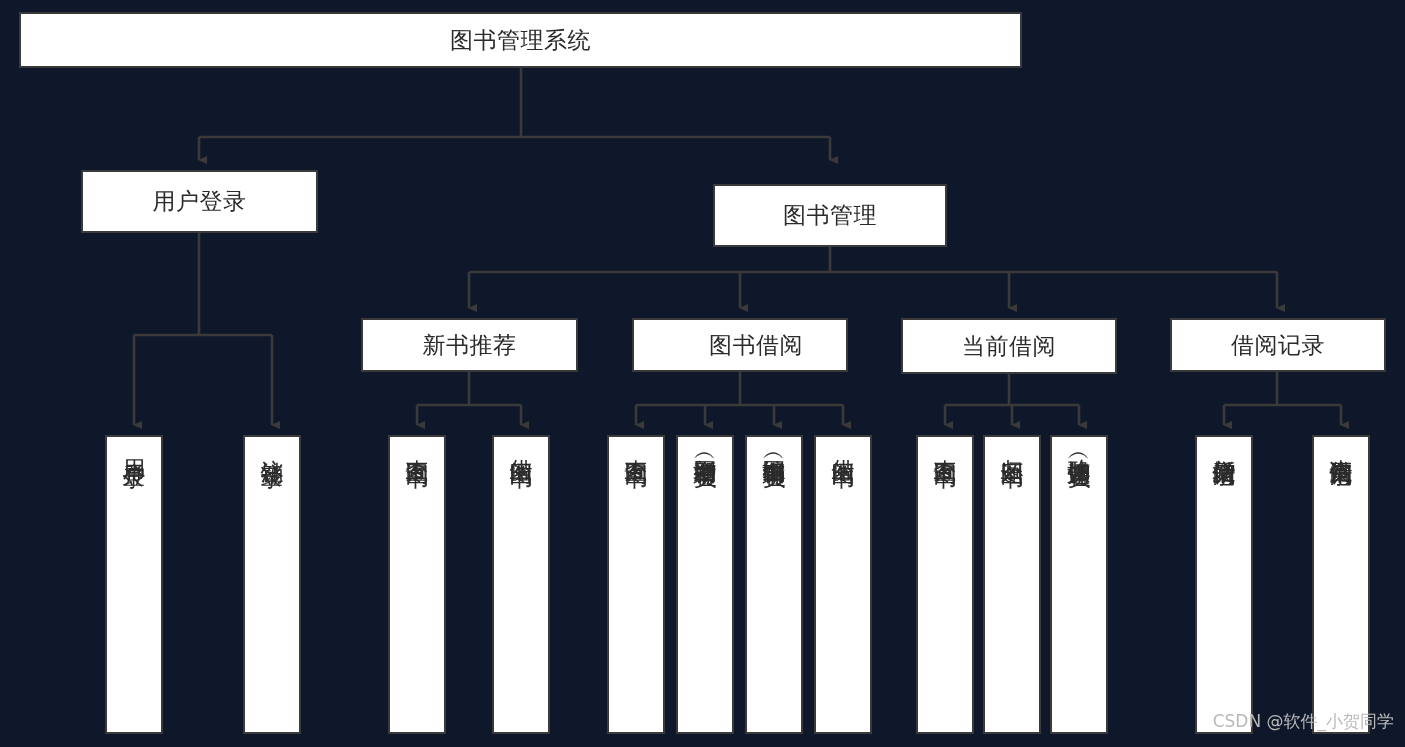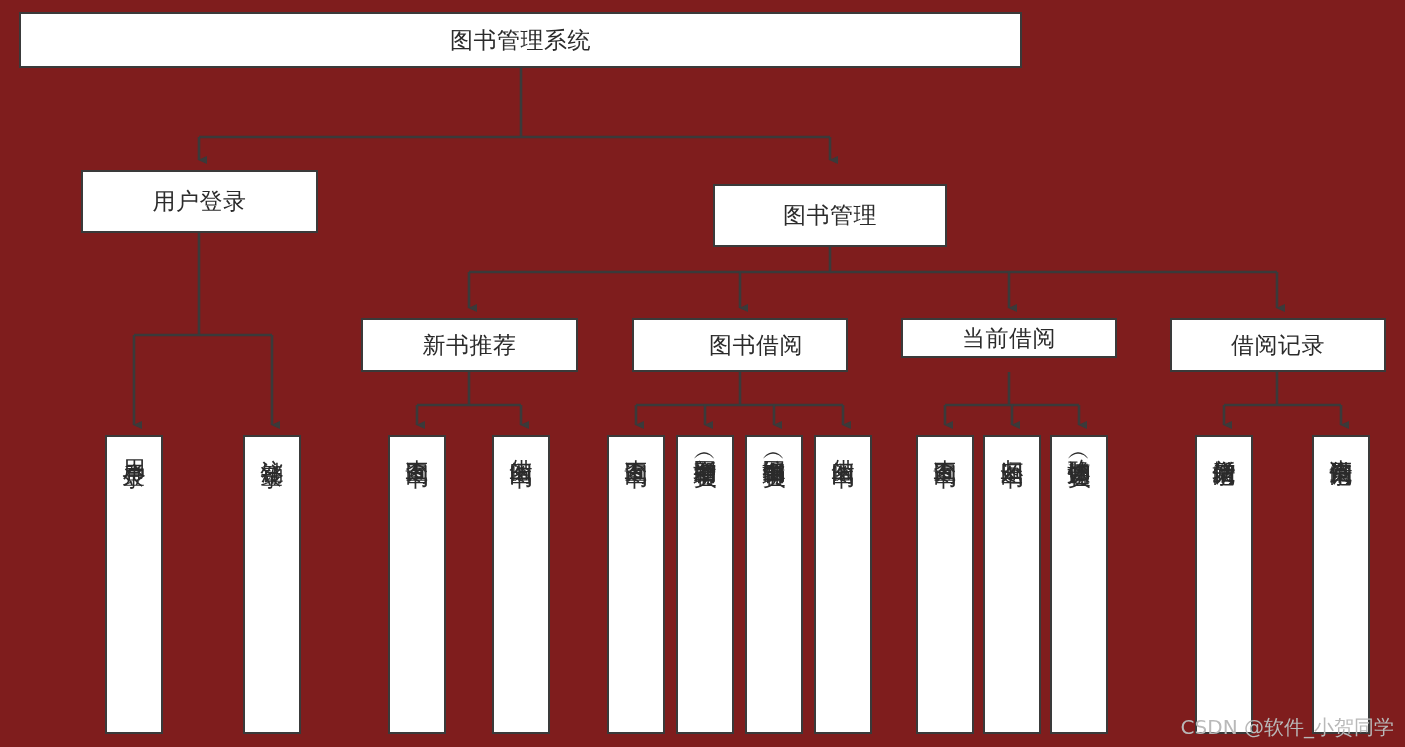--- a/index.html
+++ b/index.html
@@ -8,21 +8,21 @@
     padding: 0;
     background: #ffffff;
   }
   body {
     font-family: "DejaVu Sans", "Liberation Sans", sans-serif;
   }
   #diagram-root {
     position: relative;
     width: 1405px;
     height: 747px;
-    background: #7f1d1d;
+    background: #0f172a;
     overflow: hidden;
   }
   #diagram-svg {
     position: absolute;
     left: 0;
     top: 0;
     width: 1405px;
     height: 747px;
   }
   .node {
@@ -61,22 +61,22 @@
     line-height: 1.0;
     letter-spacing: 2.5px;
     white-space: nowrap;
   }
   .node.vertical.tall-text .node-label {
     letter-spacing: 1px;
   }
   #watermark {
     position: absolute;
     right: 11px;
-    bottom: 6px;
-    font-size: 20px;
+    bottom: 14px;
+    font-size: 17px;
     color: #b9b9b9;
     z-index: 5;
     white-space: nowrap;
     font-family: "DejaVu Sans", "Liberation Sans", sans-serif;
     margin-top: 25px;
   }
 </style>
 </head>
 <body>
 
@@ -143,21 +143,21 @@
   <div class="node horizontal" style="left:713px; top:170px; width:234px; height:63px;margin-top:14px;">
     <span class="node-label">图书管理</span>
   </div>
 
   <div class="node horizontal" style="left:361px; top:318px; width:217px; height:54px;">
     <span class="node-label">新书推荐</span>
   </div>
   <div class="node horizontal" style="left:632px; top:318px; width:216px; height:54px;padding-left:32px;">
     <span class="node-label">图书借阅</span>
   </div>
-  <div class="node horizontal" style="left:901px; top:318px; width:216px; height:40px;">
+  <div class="node horizontal" style="left:901px; top:318px; width:216px; height:56px;">
     <span class="node-label">当前借阅</span>
   </div>
   <div class="node horizontal" style="left:1170px; top:318px; width:216px; height:54px;">
     <span class="node-label">借阅记录</span>
   </div>
 
   <div class="node vertical" style="left:105px; top:435px; width:58px; height:299px;">
     <span class="node-label">用户登录</span>
   </div>
   <div class="node vertical" style="left:243px; top:435px; width:58px; height:299px;">

